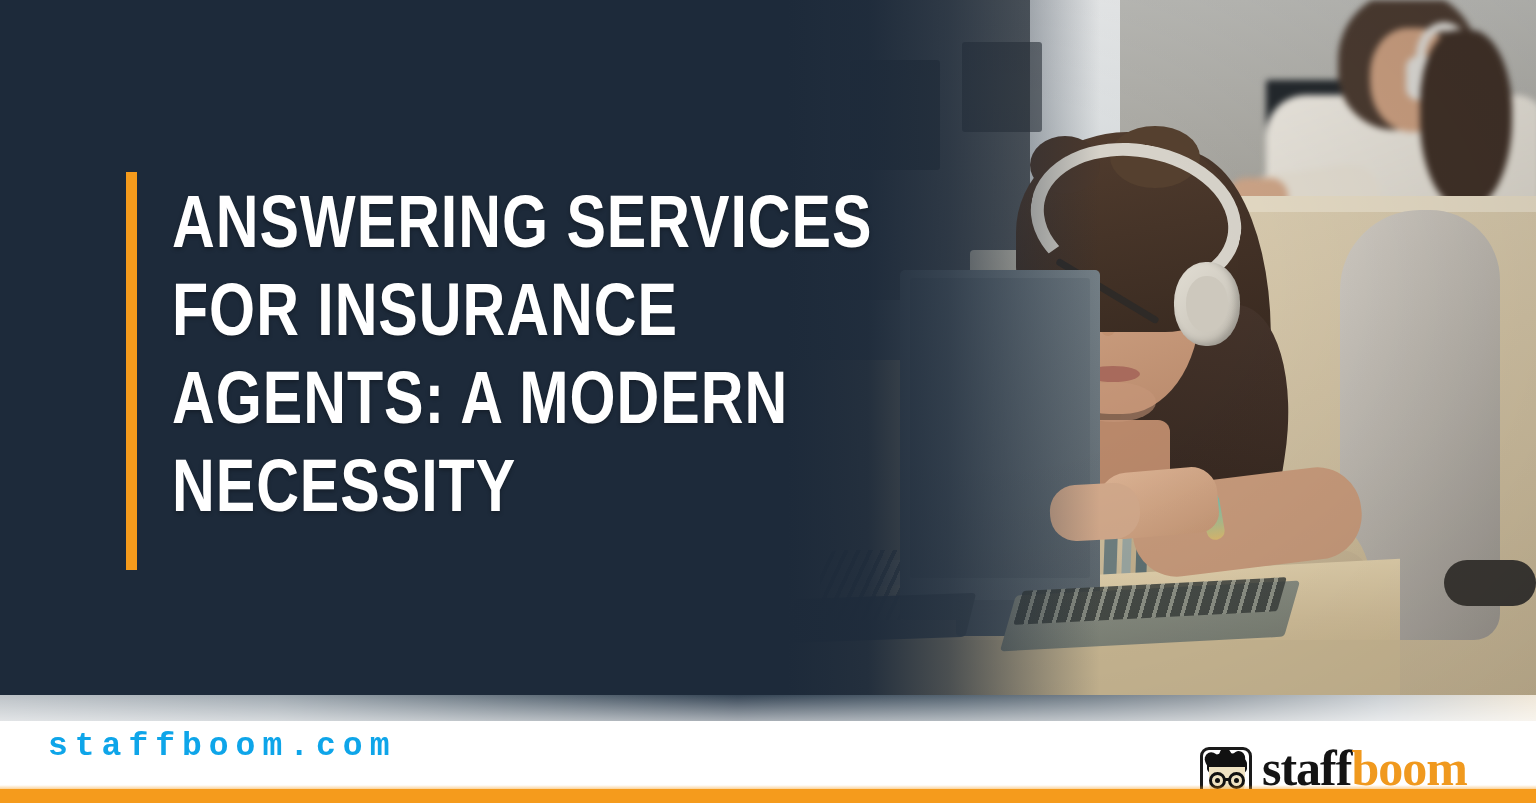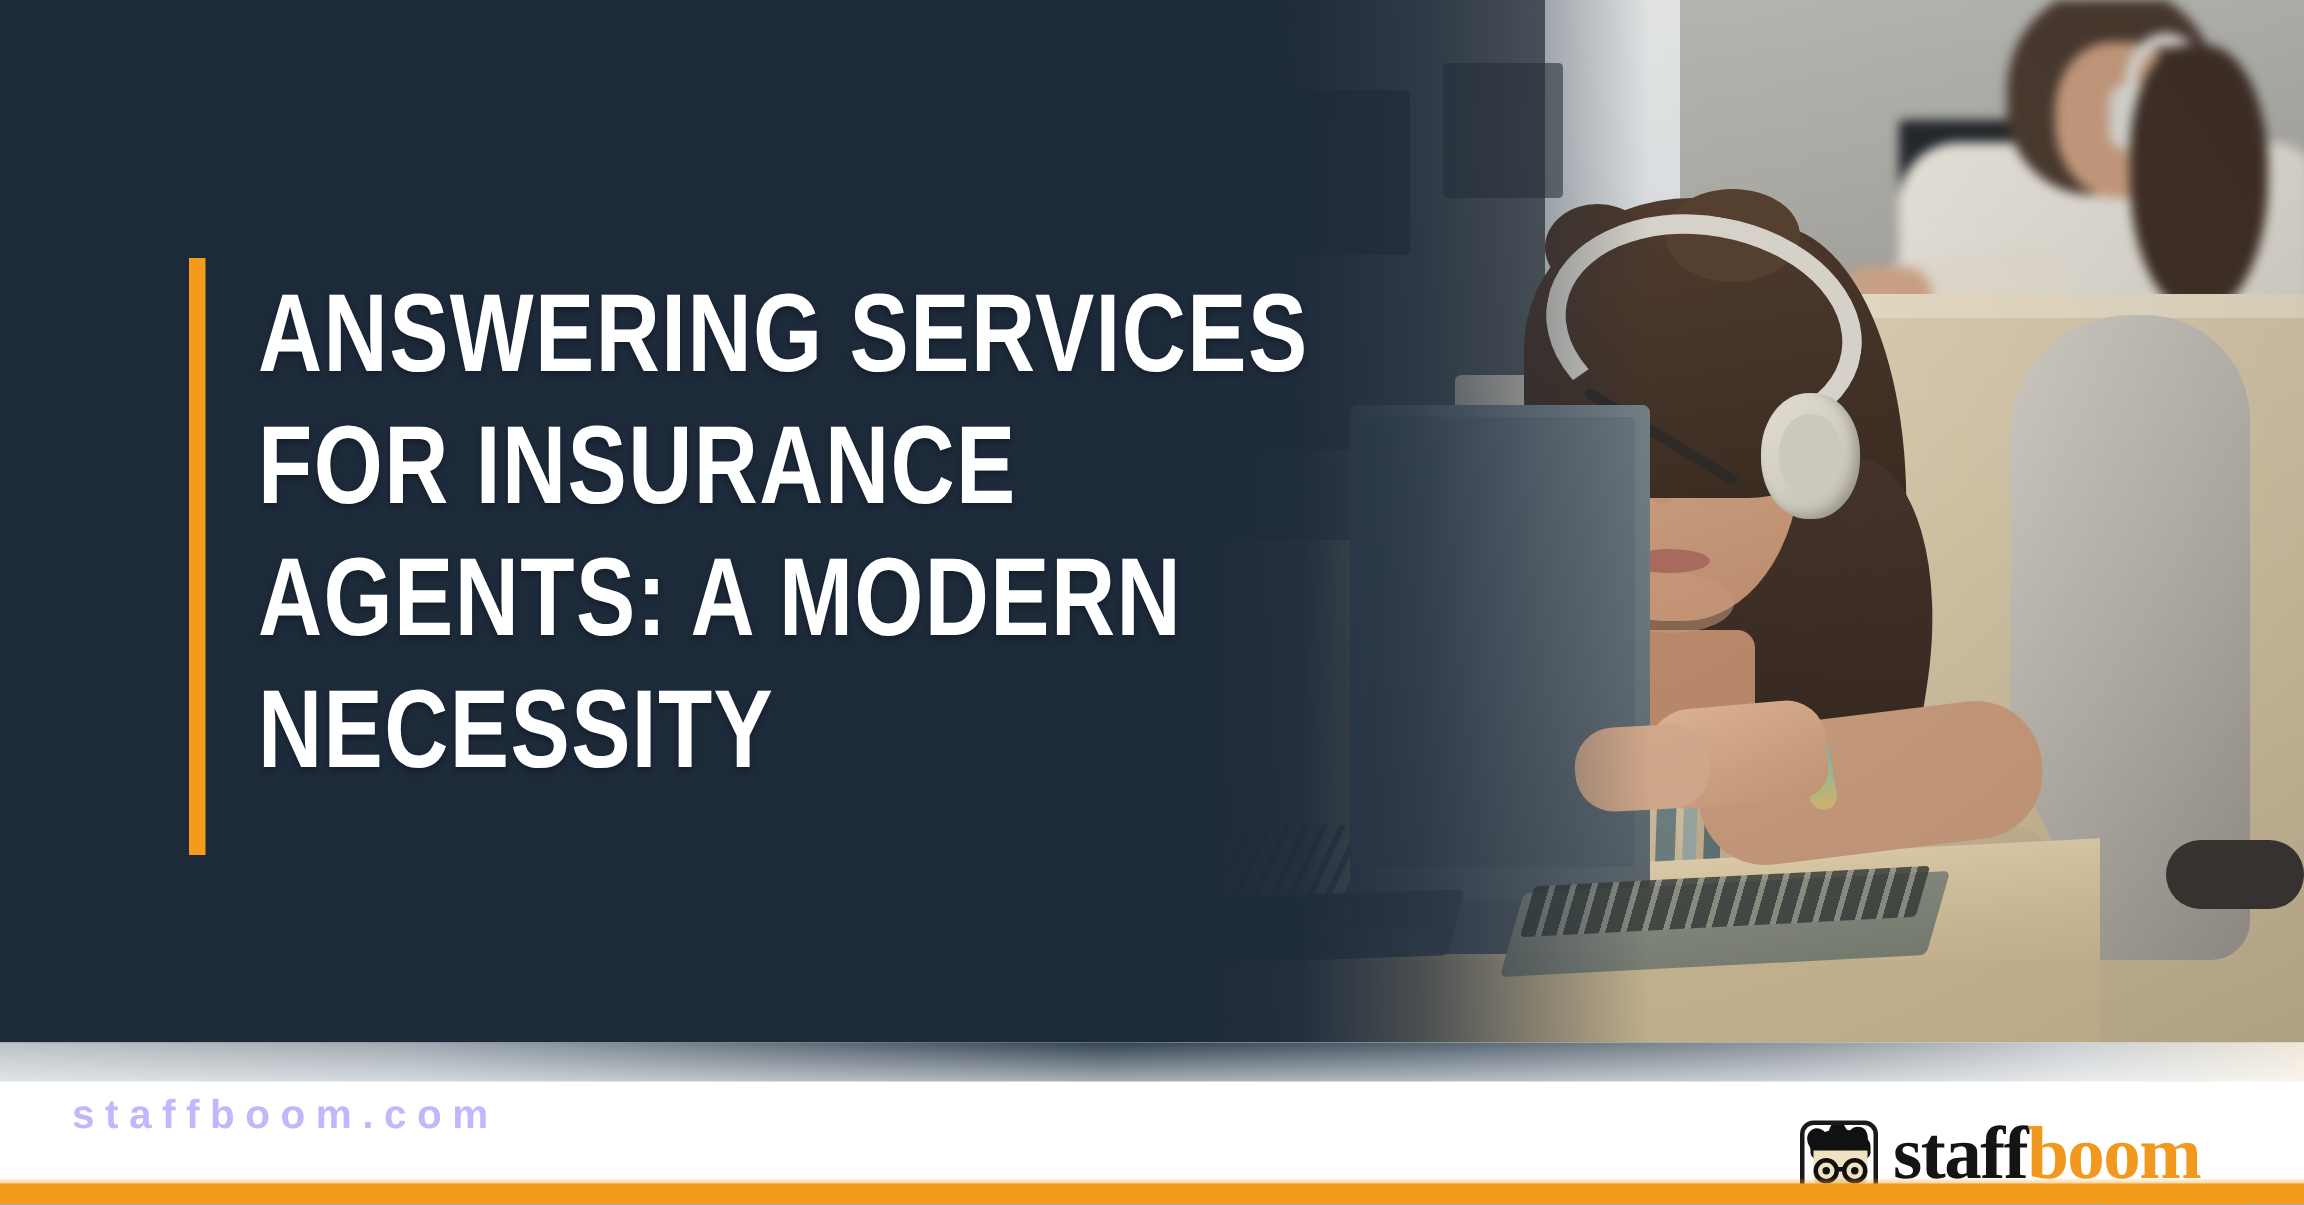--- a/index.html
+++ b/index.html
@@ -174,25 +174,25 @@
     position:absolute; left:0; top:0; width:1536px; height:26px;
     background:linear-gradient(90deg,#b9bfc4 0%,#9aa4ac 18%,#5f6d79 33%,#2a3a4b 48%,#4a5a68 62%,#8a939b 78%,#c8cdd1 90%,#efe6d6 100%);
     opacity:.95;
   }
   #footer-sheen-fade{
     position:absolute; left:0; top:0; width:1536px; height:46px;
     background:linear-gradient(180deg,rgba(255,255,255,0) 0%,rgba(255,255,255,.55) 55%,#ffffff 100%);
   }
   #site-url{
     position:absolute; left:48px; top:728px;
-    font-family:Liberation Sans, sans-serif;
+    font-family:Liberation Mono, monospace;
     font-weight:700;
-    font-size:27px;
+    font-size:33px;
     letter-spacing:7px;
-    color:#c4b5fd;
+    color:#0ea5e9;
   }
 
   
   #logo{ position:absolute; left:1200px; top:744px; width:300px; height:64px; }
   #logo-mark{
     position:absolute; left:0; top:3px; width:52px; height:52px;
     border:3px solid #1a1a1a; border-radius:9px; background:#ffffff; overflow:hidden;
   }
   .mark-hair{ position:absolute; left:4px;  top:3px;  width:40px; height:22px; background:#111; border-radius:50% 50% 30% 30%; }
   .mark-sp1 { position:absolute; left:2px;  top:2px;  width:14px; height:16px; background:#111; transform:rotate(-28deg); border-radius:50% 50% 0 0; }

